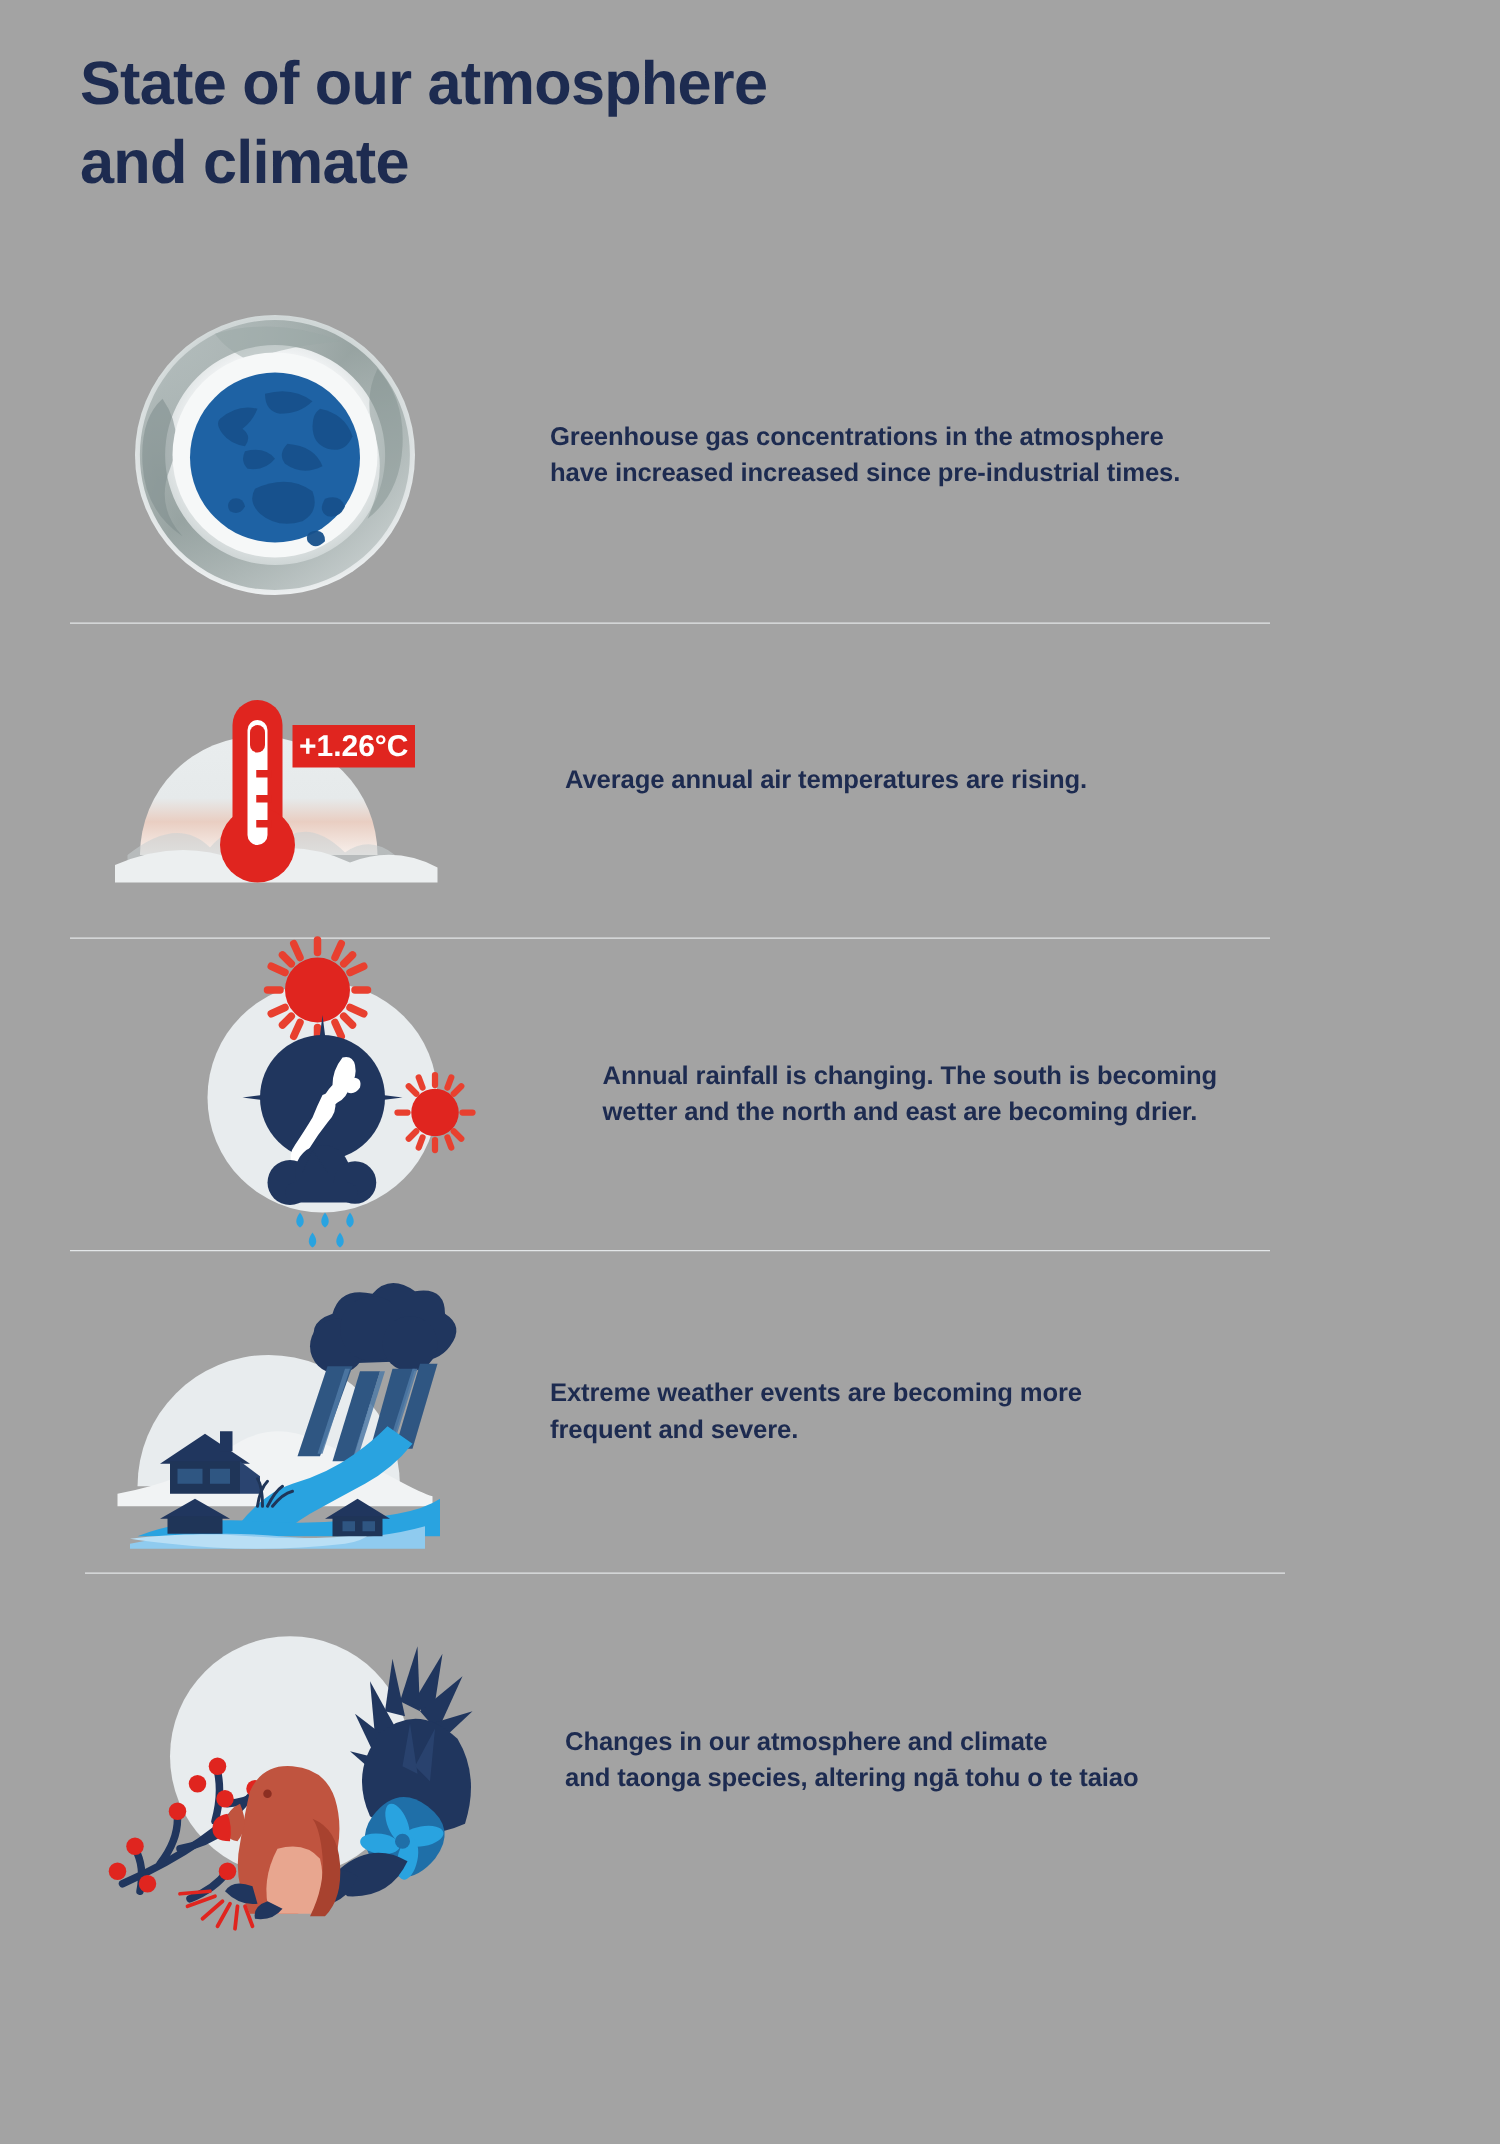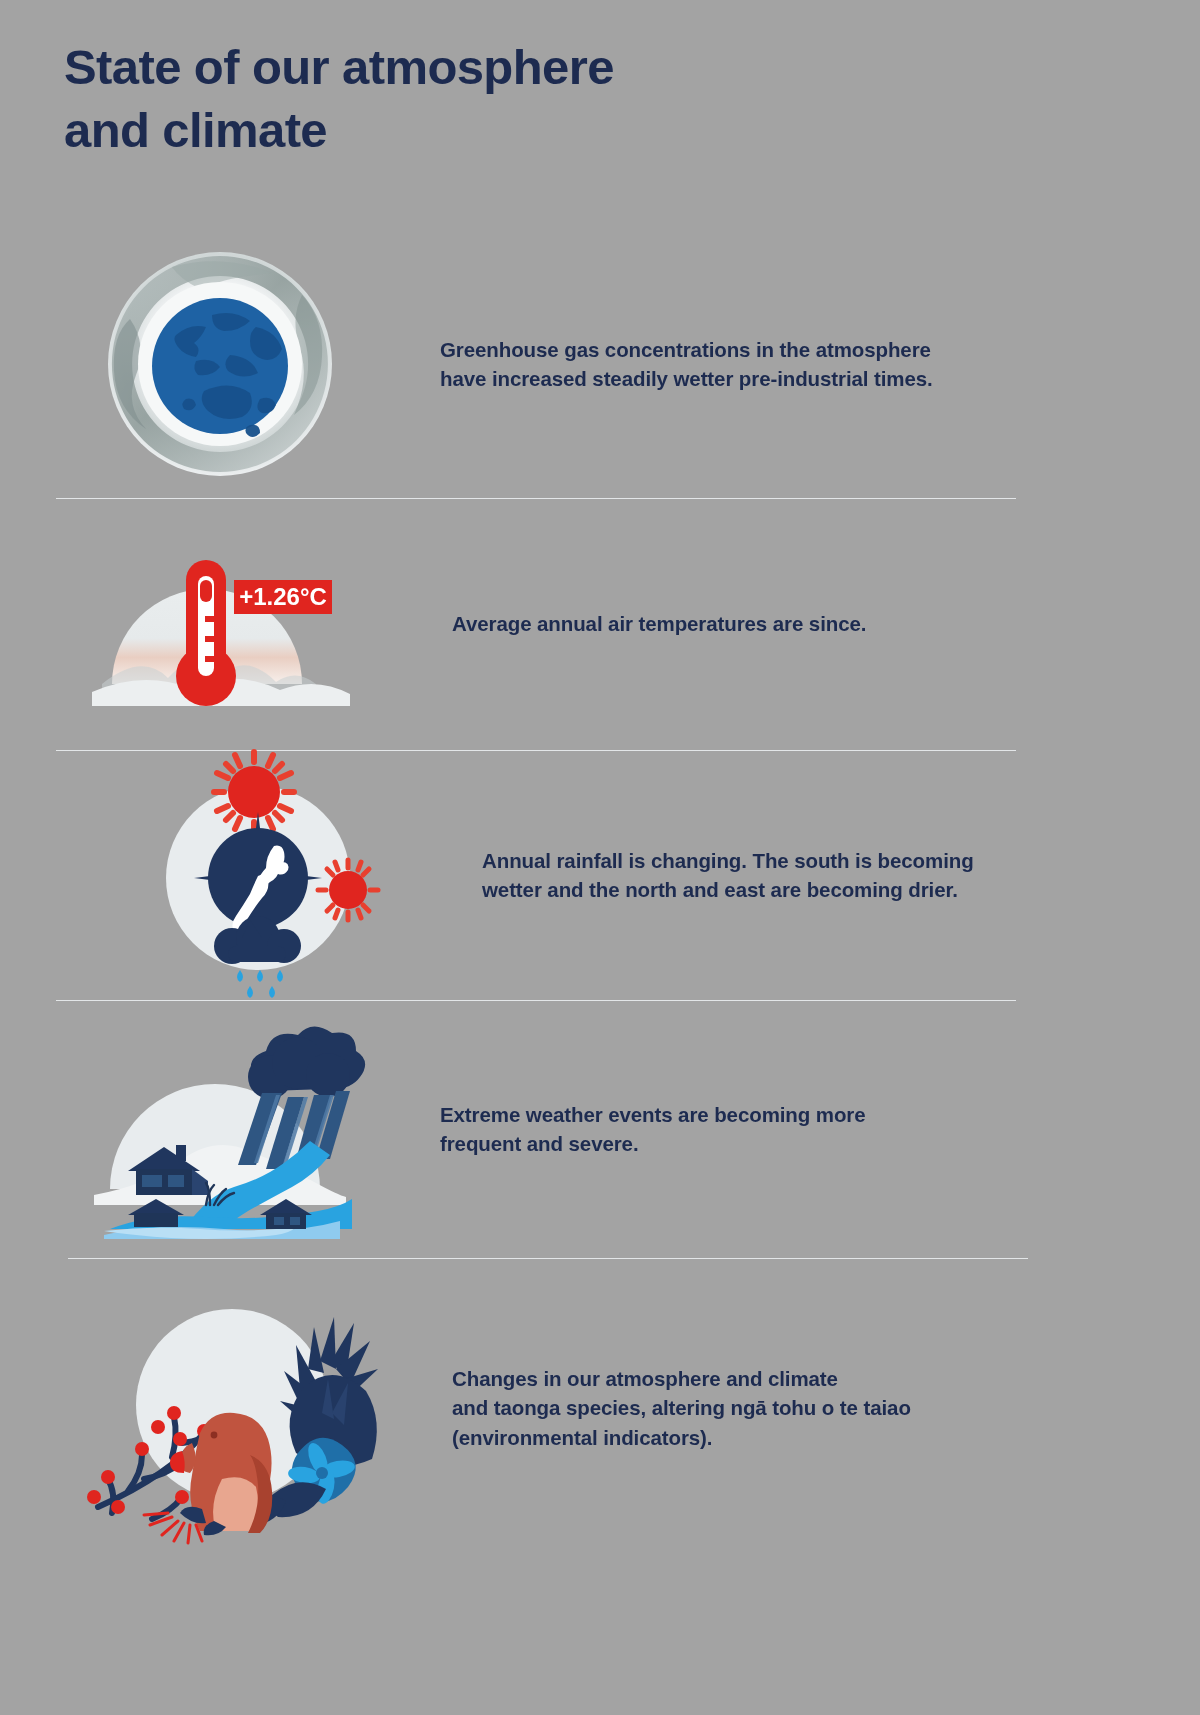--- a/index.html
+++ b/index.html
@@ -123,21 +123,21 @@
             <path d="M104 142 q26 -12 46 2 q6 16 -8 24 q-20 6 -34 -6 q-10 -10 -4 -20 Z"></path>
             <path d="M160 150 q12 -4 16 6 q-4 10 -14 8 q-8 -4 -2 -14 Z"></path>
             <path d="M86 150 q8 -2 10 6 q-4 8 -12 4 q-4 -6 2 -10 Z"></path>
             <path d="M150 176 q10 -2 10 8 q-8 8 -14 0 q-2 -6 4 -8 Z"></path>
           </g>
         </svg>
       </div>
       <div class="text-cell">
         <p class="stat-text">
           <span class="l">Greenhouse gas concentrations in the atmosphere</span>
-          <span class="l">have increased steadily wetter pre-industrial times.</span>
+          <span class="l">have increased increased since pre-industrial times.</span>
         </p>
       </div>
     </div>
 
     <div class="row row-2">
       <div class="divider"></div>
       <div class="icon-cell">
         <svg width="300" height="200" viewBox="0 0 300 200">
           <defs>
             <linearGradient id="hillGrad" x1="0%" y1="0%" x2="0%" y2="100%">
@@ -161,21 +161,21 @@
             <rect x="123" y="132" width="12" height="6" fill="#e0251f"></rect>
           </g>
           <g>
             <rect x="152" y="56" width="98" height="34" fill="#e0251f"></rect>
             <text x="201" y="81" text-anchor="middle" font-family="Liberation Sans, sans-serif" font-size="24" font-weight="800" fill="#ffffff">+1.26°C</text>
           </g>
         </svg>
       </div>
       <div class="text-cell">
         <p class="stat-text">
-          <span class="l">Average annual air temperatures are since.</span>
+          <span class="l">Average annual air temperatures are rising.</span>
         </p>
       </div>
     </div>
 
     <div class="row row-3">
       <div class="divider"></div>
       <div class="icon-cell">
         <svg width="260" height="250" viewBox="0 0 260 250">
           <circle cx="126" cy="128" r="92" fill="#e8ecee"></circle>
 
@@ -403,19 +403,18 @@
             <path d="M108 242 l-2 18"></path>
             <path d="M86 230 l-24 2"></path>
             <path d="M114 242 l6 16"></path>
           </g>
         </svg>
       </div>
       <div class="text-cell">
         <p class="stat-text">
           <span class="l">Changes in our atmosphere and climate</span>
           <span class="l">and taonga species, altering ngā tohu o te taiao</span>
-          <span class="l">(environmental indicators).</span>
         </p>
       </div>
     </div>
 
   </div>
 </div>
 
 </body></html>

